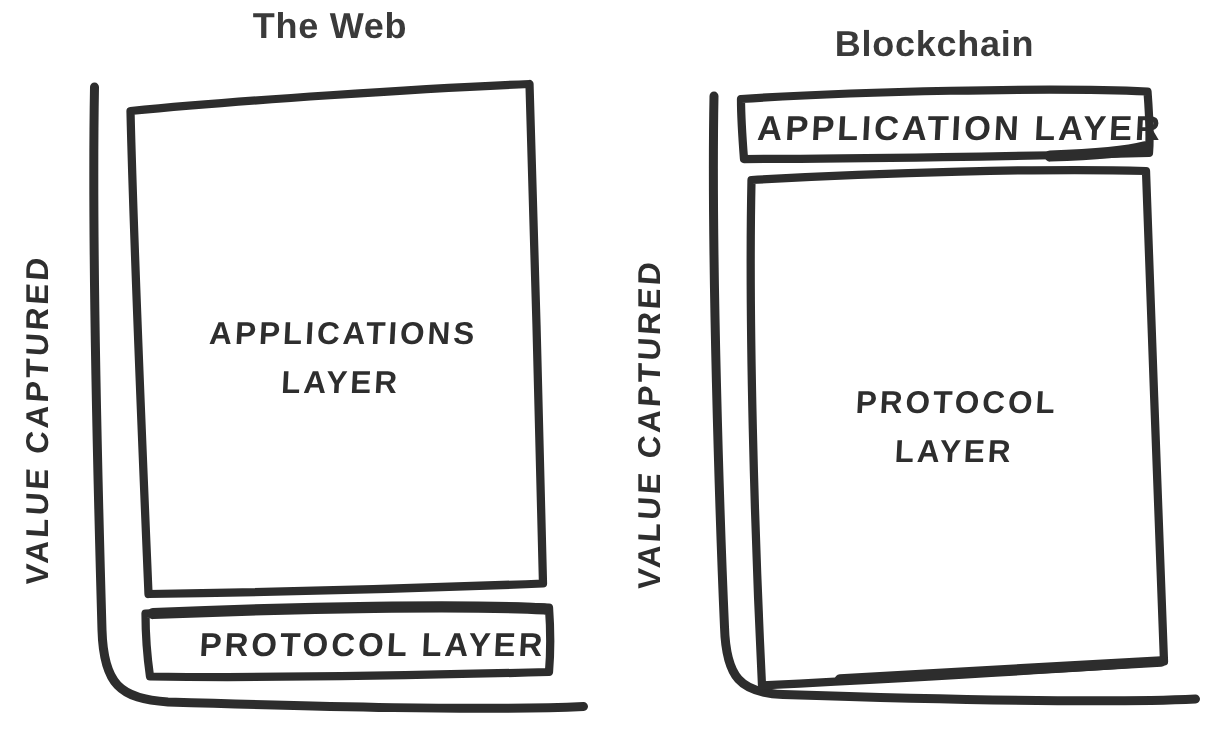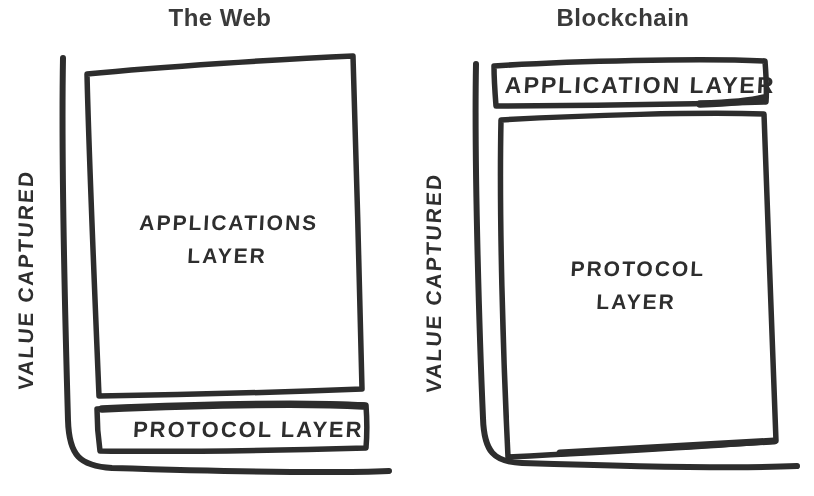--- a/index.html
+++ b/index.html
@@ -37,21 +37,21 @@
   .panel-title {
     position: absolute;
     width: 210px;
     text-align: center;
     font-size: 24px;
     font-weight: bold;
     color: #3a3a3a;
     letter-spacing: 0.5px;
   }
   .title-web   { left: 115px; top: 4px; }
-  .title-chain { left: 518px; top: 4px; }
+  .title-chain { left: 518px; top: 16px; }
 
   .vaxis-label {
     position: absolute;
     width: 290px;
     height: 30px;
     line-height: 30px;
     font-size: 21px;
     transform: rotate(-90deg) skewX(-4deg);
     transform-origin: center center;
   }

